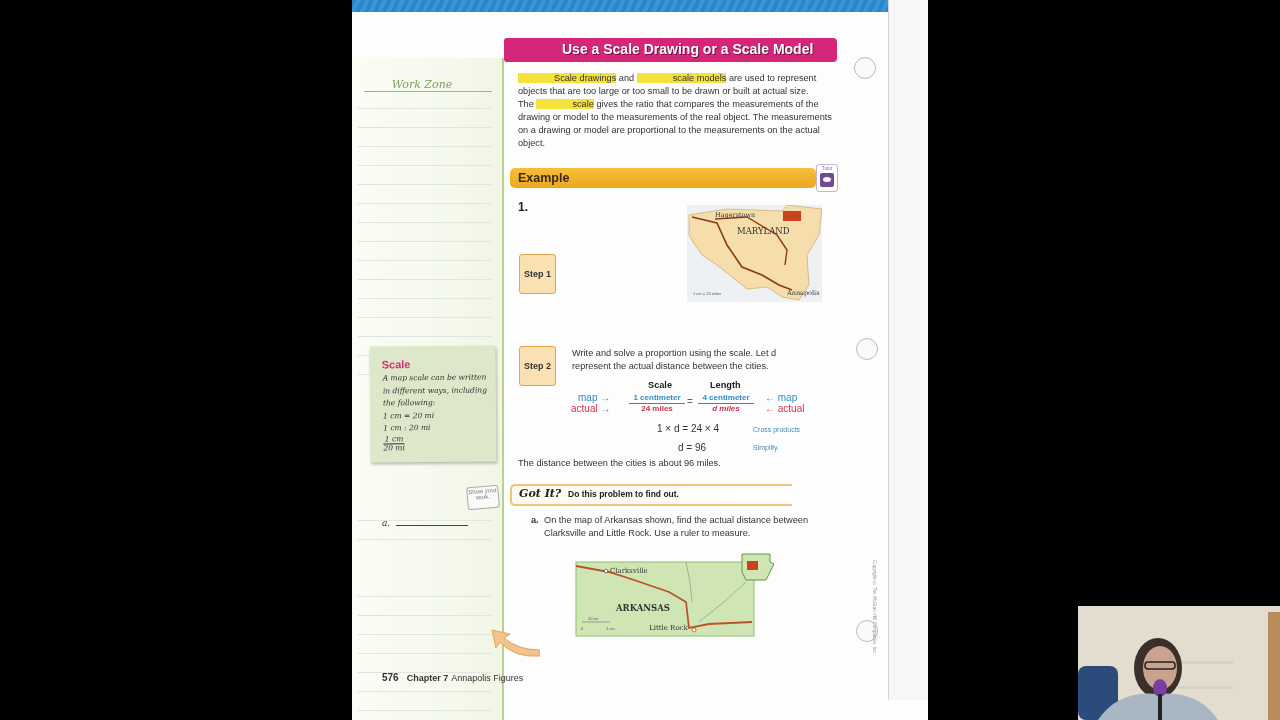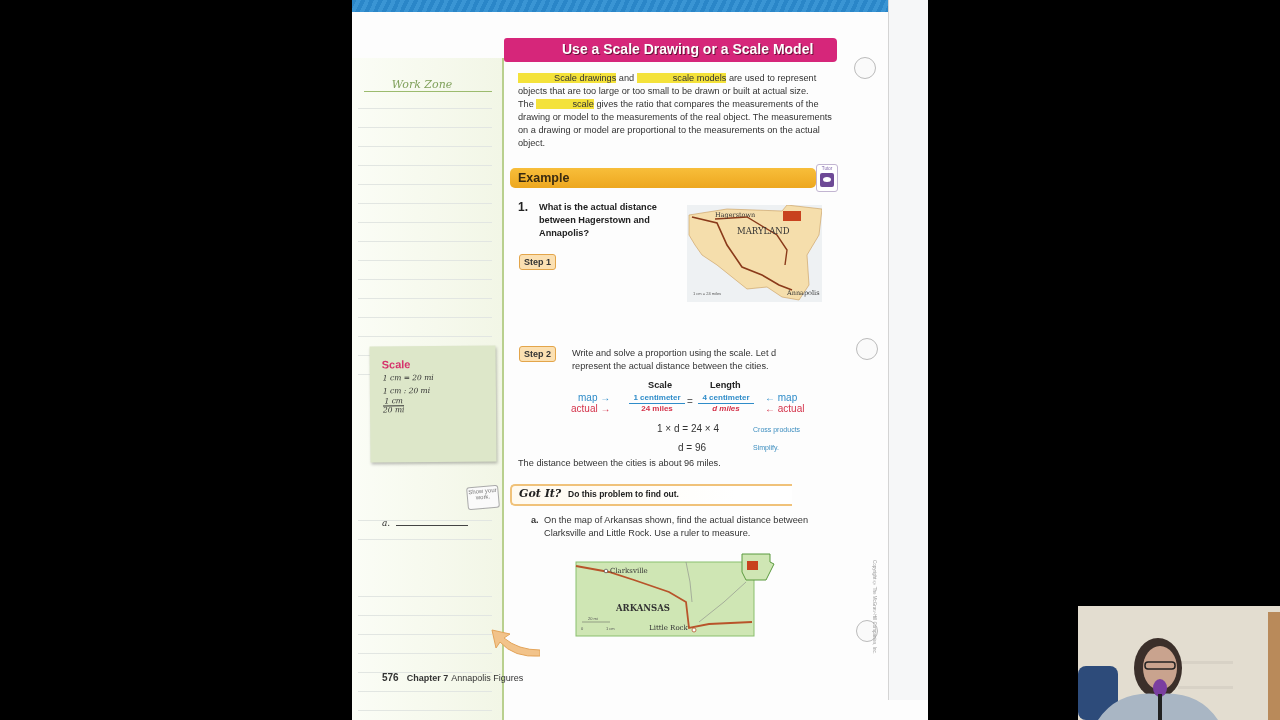--- a/index.html
+++ b/index.html
@@ -27,21 +27,21 @@
   .hl{background:#f4e23a;padding-left:36px;}
   .example-bar{position:absolute;left:158px;top:168px;width:306px;height:20px;background:linear-gradient(#f8be3a,#eda71f);border-radius:5px;}
   .example-bar span{position:absolute;left:8px;top:3px;font-weight:bold;font-size:12.5px;color:#3a2b10;}
   .tutor{position:absolute;left:464px;top:164px;width:20px;height:26px;background:#fff;border:1px solid #c2b5d1;border-radius:3px;}
   .tutor .lbl{position:absolute;left:0;top:1px;width:20px;text-align:center;font-size:4.5px;color:#7b5ea8;}
   .tutor .box{position:absolute;left:3px;top:8px;width:14px;height:14px;background:#6e4a96;border-radius:2px;}
   .tutor .bub{position:absolute;left:3px;top:4px;width:8px;height:5px;background:#fff;border-radius:50%;}
   .q-num{position:absolute;left:166px;top:200px;font-weight:bold;font-size:12px;color:#222;}
   .q-text{position:absolute;left:187px;top:201px;width:135px;font-weight:bold;font-size:9.2px;line-height:13px;color:#222;}
   .map-md{position:absolute;left:335px;top:205px;width:135px;height:97px;}
-  .step-tag{position:absolute;height:14px;padding:0 4px;background:#fbe0b2;border:1px solid #e3a54a;border-radius:3px;font-weight:bold;font-size:9px;line-height:14px;color:#333;}
+  .step-tag{position:absolute;height:14px;padding:12px 4px;background:#fbe0b2;border:1px solid #e3a54a;border-radius:3px;font-weight:bold;font-size:9px;line-height:14px;color:#333;}
   .step-text{position:absolute;font-size:9.2px;line-height:13px;color:#333;}
   .eq-head{position:absolute;font-weight:bold;font-size:9.2px;color:#222;}
   .blue{color:#2f8cc9;}
   .red{color:#d4334b;}
   .small-frac{position:absolute;text-align:center;font-weight:bold;font-size:8px;line-height:10px;}
   .small-frac .n{display:block;border-bottom:1px solid #2f8cc9;color:#2f8cc9;}
   .small-frac .d{display:block;color:#d4334b;}
   .arr-lbl{position:absolute;font-weight:normal;font-size:10px;line-height:11px;}
   .eq-line{position:absolute;font-size:10px;color:#333;}
   .eq-note{position:absolute;font-size:7px;color:#3c8dbf;}
@@ -88,20 +88,21 @@
     <div class="wz-line" style="top:576px"></div>
     <div class="wz-line" style="top:595px"></div>
     <div class="wz-line" style="top:614px"></div>
     <div class="wz-line" style="top:633px"></div>
     <div class="wz-line" style="top:652px"></div>
   </div>
 
   <div class="note">
     <div class="note-title">Scale</div>
     <div class="note-body">
+      <div>A map scale can be written in different ways, including the following:</div>
       <div>1 cm = 20 mi</div>
       <div>1 cm : 20 mi</div>
       <div class="frac">
         <span class="num">1 cm</span>
         <span>20 mi</span>
       </div>
     </div>
   </div>
 
   <div class="show-work">Show your work.</div>
@@ -129,21 +130,20 @@
     <span>Example</span>
   </div>
   <div class="tutor">
     <div class="lbl">Tutor</div>
     <div class="box">
         <div class="bub"></div>
       </div>
   </div>
 
   <div class="q-num">1.</div>
-  <div class="q-text">What is the actual distance between Hagerstown and Annapolis?</div>
 
   <svg class="map-md" viewBox="0 0 135 97">
     <rect x="0" y="0" width="135" height="97" fill="#eef1f3"></rect>
     <path d="M2 10 L40 4 L95 6 L100 0 L135 4 L132 30 L120 50 L122 80 L112 95 L95 92 L80 82 L60 84 L45 72 L30 60 L15 50 L8 40 L2 30 Z" fill="#f5deac" stroke="#c79a5a" stroke-width="0.6"></path>
     <rect x="96" y="6" width="18" height="10" fill="#c8421e"></rect>
     <path d="M5 12 L30 18 L40 40 L55 62 L75 70 L92 80 L105 85" stroke="#8a3a1a" stroke-width="1.6" fill="none"></path>
     <path d="M28 14 L60 12 L90 30 L100 45 L98 60" stroke="#8a3a1a" stroke-width="1.4" fill="none"></path>
     <text x="28" y="12" font-size="6.5" font-family="DejaVu Serif, serif" fill="#333">Hagerstown</text>
     <text x="50" y="29" font-size="8.5" font-family="DejaVu Serif, serif" fill="#333">MARYLAND</text>
     <text x="100" y="90" font-size="6.5" font-family="DejaVu Serif, serif" fill="#333">Annapolis</text>

